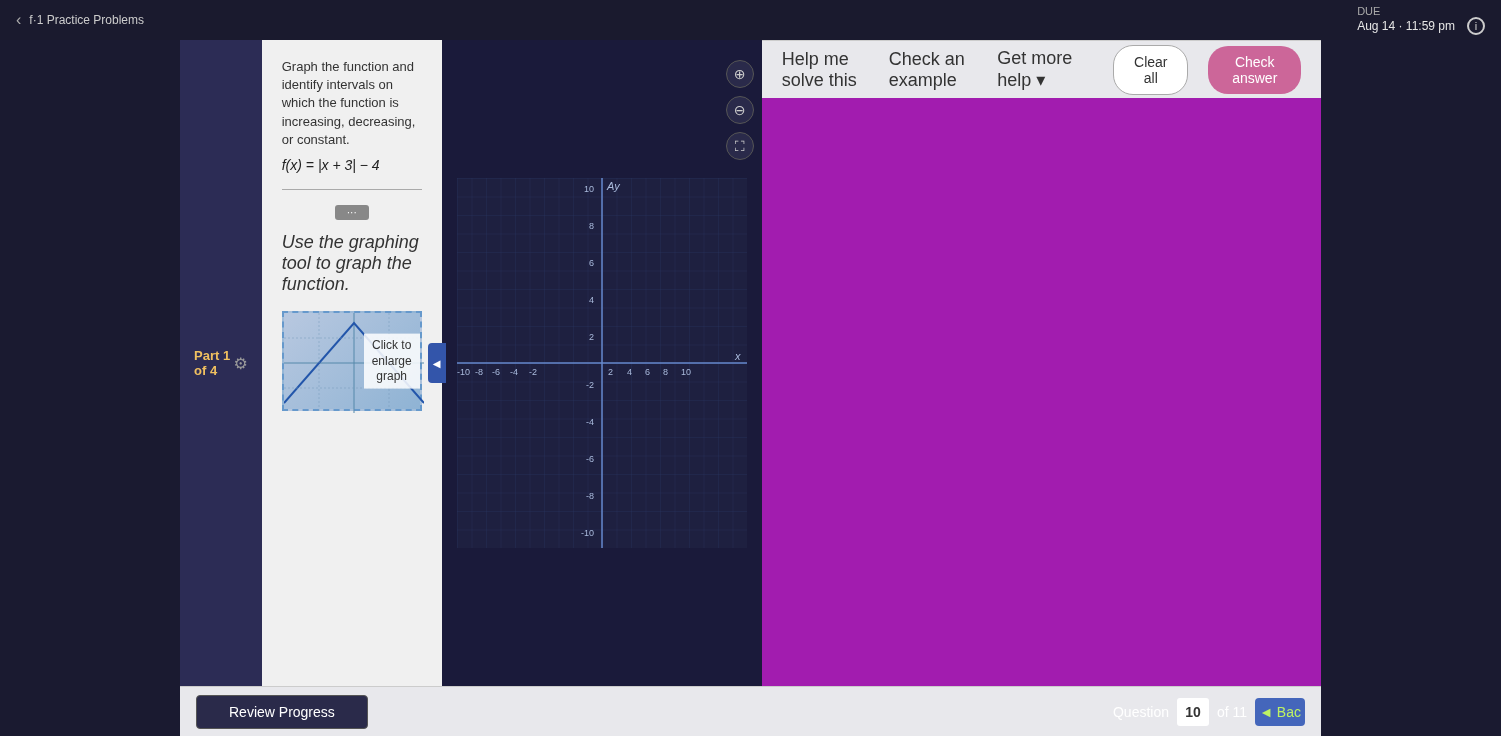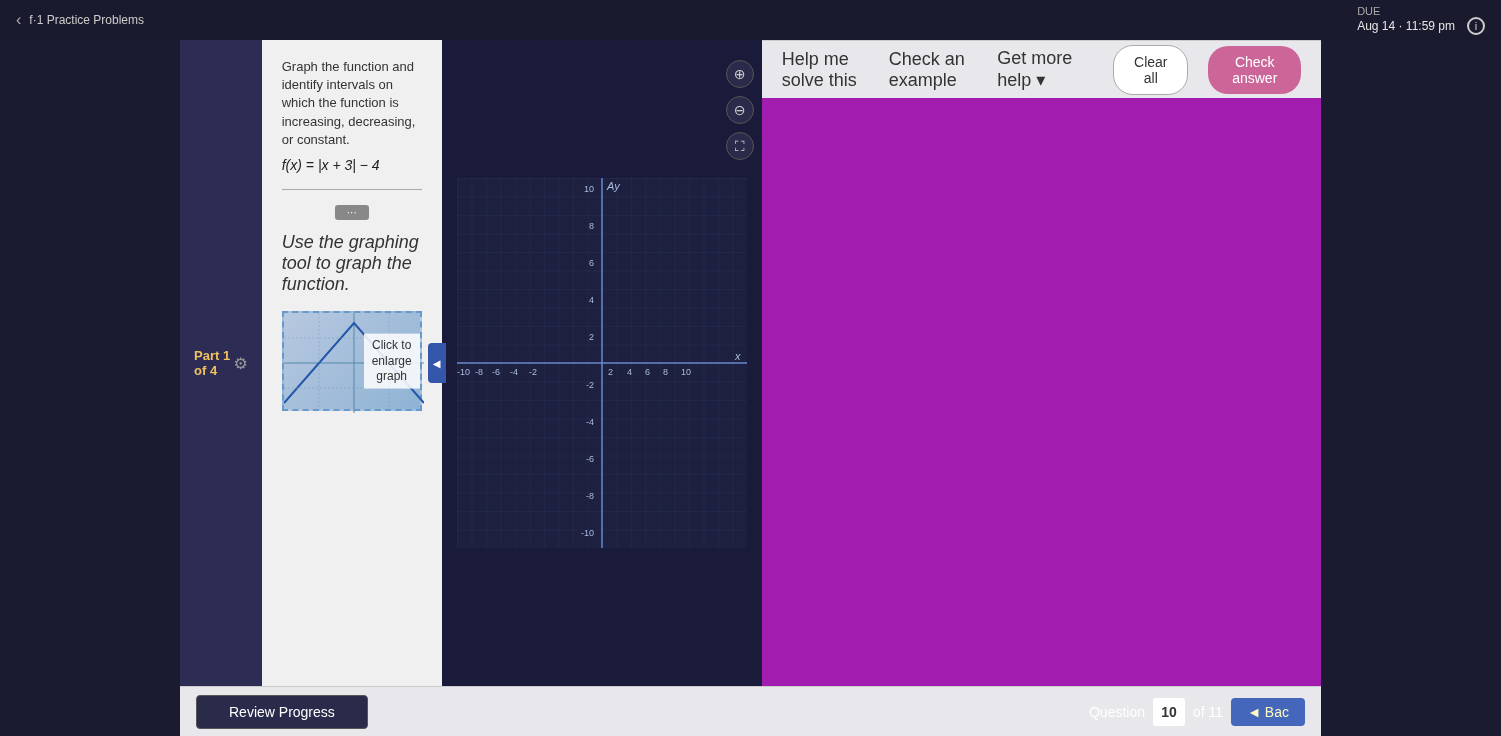--- a/index.html
+++ b/index.html
@@ -180,22 +180,22 @@
       align-items: center;
       justify-content: center;
       border-radius: 3px;
       font-weight: bold;
     }
 
     .back-btn {
       background: #4466bb;
       border: none;
       border-radius: 4px;
-      padding: 6px 16px;
-      color: #fef9c3;
+      padding: 6px 4px;
+      color: #bef264;
       font-size: 14px;
       cursor: pointer;
     }
 
     
     .collapse-btn {
       position: absolute;
       left: -14px;
       top: 50%;
       transform: translateY(-50%);

